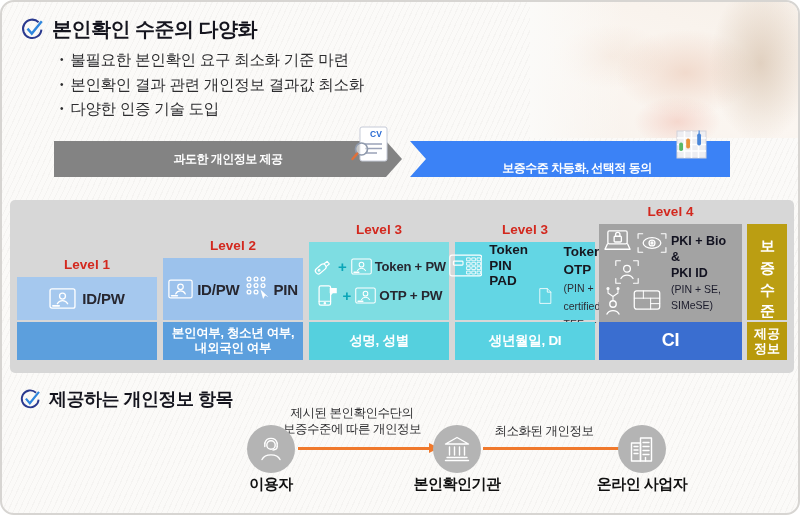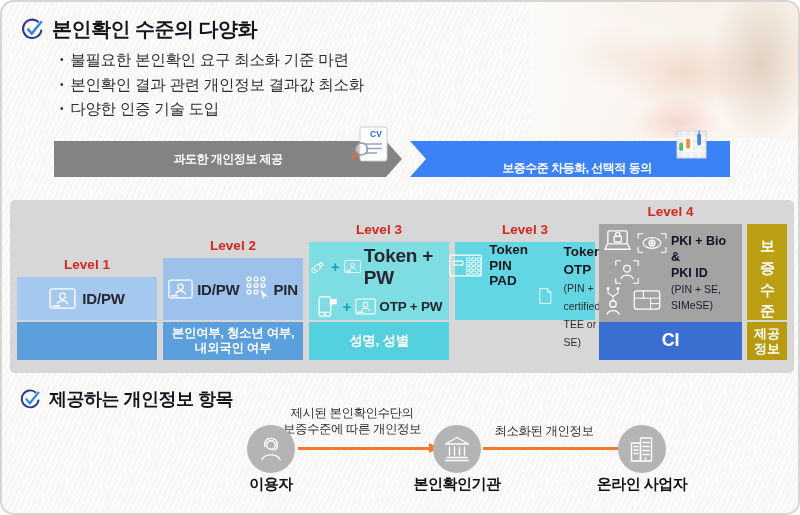--- a/index.html
+++ b/index.html
@@ -155,21 +155,21 @@
               <circle cx="7" cy="13" r="1"></circle>
             </g>
         </svg>
         <span class="plus">+</span>
         <svg class="ic" width="21" height="19" viewBox="0 0 28 24">
           <rect x="1" y="2" width="26" height="20" rx="2"></rect>
             <circle cx="14" cy="9.5" r="3.1"></circle>
           <path d="M8.6 17.5 c2.2-4.4 8.6-4.4 10.8 0"></path>
             <path d="M4 19.6 h6.5" stroke-width="1.8"></path>
         </svg>
-        <span class="mtxt" style="font-size:19px;">Token + PW</span>
+        <span class="mtxt" style="font-size:13px;">Token + PW</span>
       </div>
       <div class="rowm">
         <svg class="ic" width="23" height="23" viewBox="0 0 26 26">
           <rect x="3.5" y="2" width="13" height="22" rx="2"></rect>
             <path d="M3.5 19.5 h13"></path>
             <circle cx="10" cy="21.8" r="0.8"></circle>
           <path d="M15.5 4.5 h8 v6 h-4.5 l-2 2.2 v-2.2 h-1.5 z" fill="#ffffff" stroke="none"></path>
         </svg>
         <span class="plus">+</span>
         <svg class="ic" width="21" height="19" viewBox="0 0 28 24">
@@ -212,20 +212,21 @@
           <path d="M2 1.5 h12 l6 6 v19 h-18 z"></path>
             <path d="M14 1.5 v6 h6"></path>
         </svg>
         <span>
           <span class="l3btxt">Token OTP</span><br>
           <span class="l3bnote pre">(PIN + certified
 TEE or SE)</span>
         </span>
       </div>
     </div>
+    <div class="info" style="left:445px; width:140px; background:#58d2e2;">생년월일, DI</div>
 
     <div class="lvl-label" style="left:589px; top:4px; width:143px;">Level 4</div>
     <div class="box" style="left:589px; top:24px; width:143px; height:104px; background:#a3a3a3;">
       <svg class="ic" style="position:absolute; left:4px; top:5px;" width="30" height="27" viewBox="0 0 30 28">
         <rect x="4.5" y="2" width="20" height="13.5" rx="1.5"></rect>
         <rect x="11" y="7.5" width="7.5" height="6" rx="1"></rect>
           <path d="M12.5 7.5 v-1.8 a2.2 2.2 0 0 1 4.5 0 v1.8"></path>
         <path d="M4 15.5 L1.5 21 h26 L25 15.5"></path>
       </svg>
       <svg class="ic" style="position:absolute; left:35px; top:6px;" width="36" height="26" viewBox="0 0 36 28">

